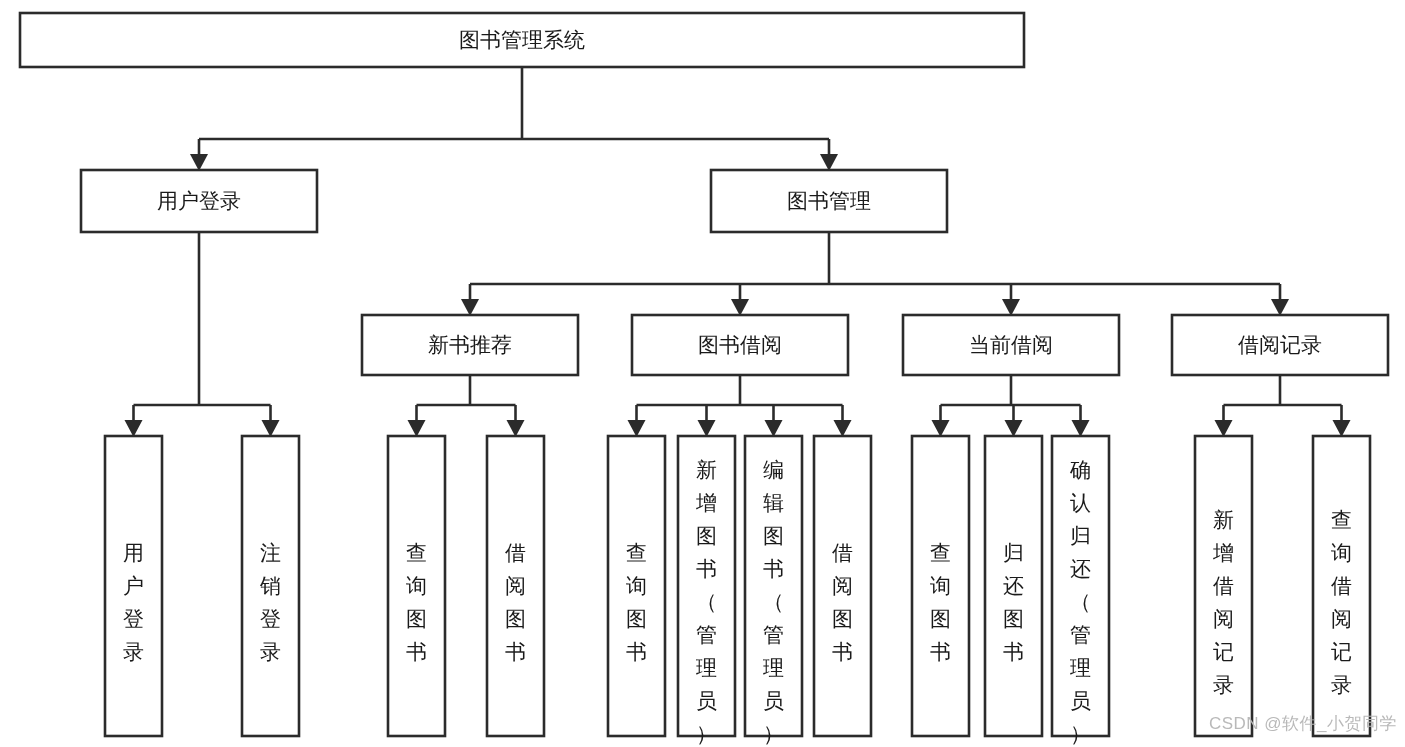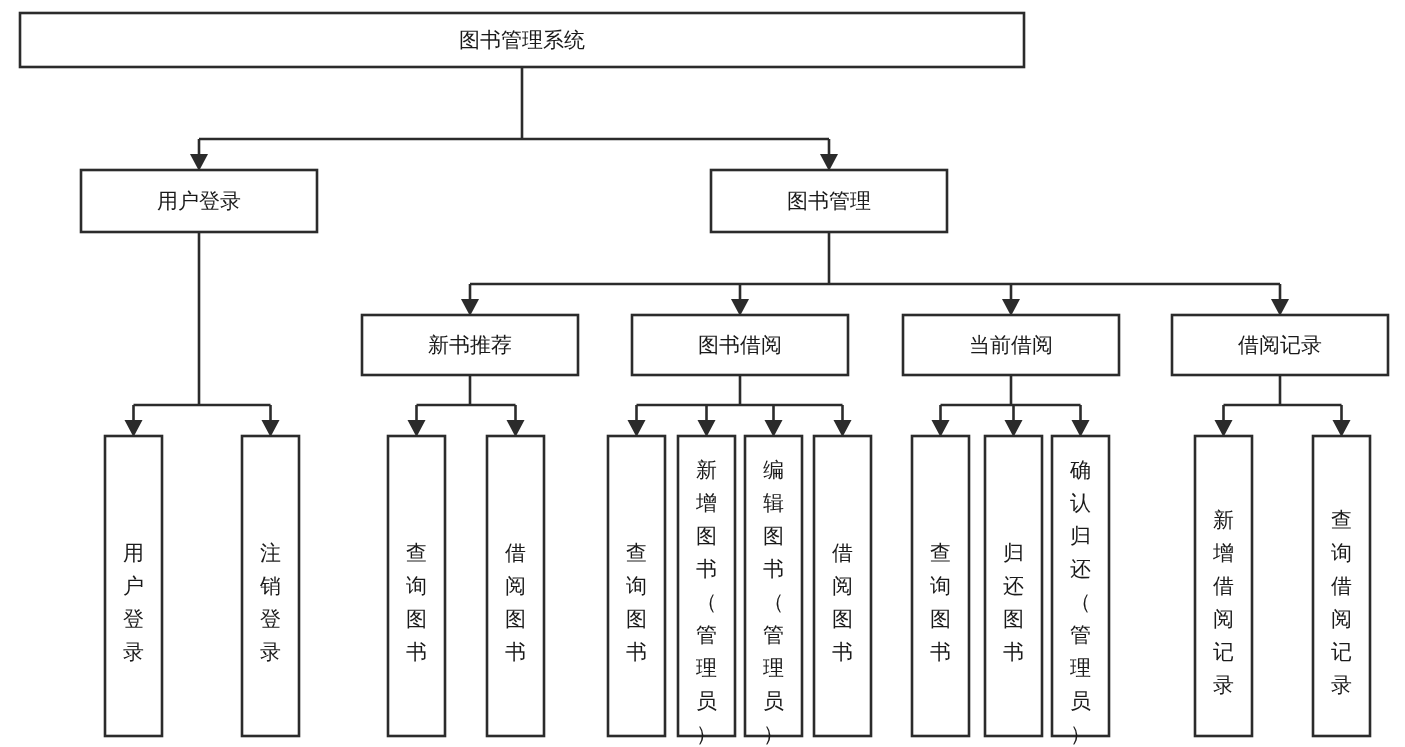--- a/index.html
+++ b/index.html
@@ -216,13 +216,14 @@
         <g>
           <rect x="1195" y="436" width="57" height="300" class="node-box"></rect>
           <text x="1223.5" class="node-label-v"><tspan x="1223.5" y="526.74">新</tspan><tspan x="1223.5" y="559.74">增</tspan><tspan x="1223.5" y="592.74">借</tspan><tspan x="1223.5" y="625.74">阅</tspan><tspan x="1223.5" y="658.74">记</tspan><tspan x="1223.5" y="691.74">录</tspan></text>
         </g>
         <g>
           <rect x="1313" y="436" width="57" height="300" class="node-box"></rect>
           <text x="1341.5" class="node-label-v"><tspan x="1341.5" y="526.74">查</tspan><tspan x="1341.5" y="559.74">询</tspan><tspan x="1341.5" y="592.74">借</tspan><tspan x="1341.5" y="625.74">阅</tspan><tspan x="1341.5" y="658.74">记</tspan><tspan x="1341.5" y="691.74">录</tspan></text>
         </g>
       </g>
   </svg>
+  <div class="watermark">CSDN @软件_小贺同学</div>
 </div>
 
 </body></html>

